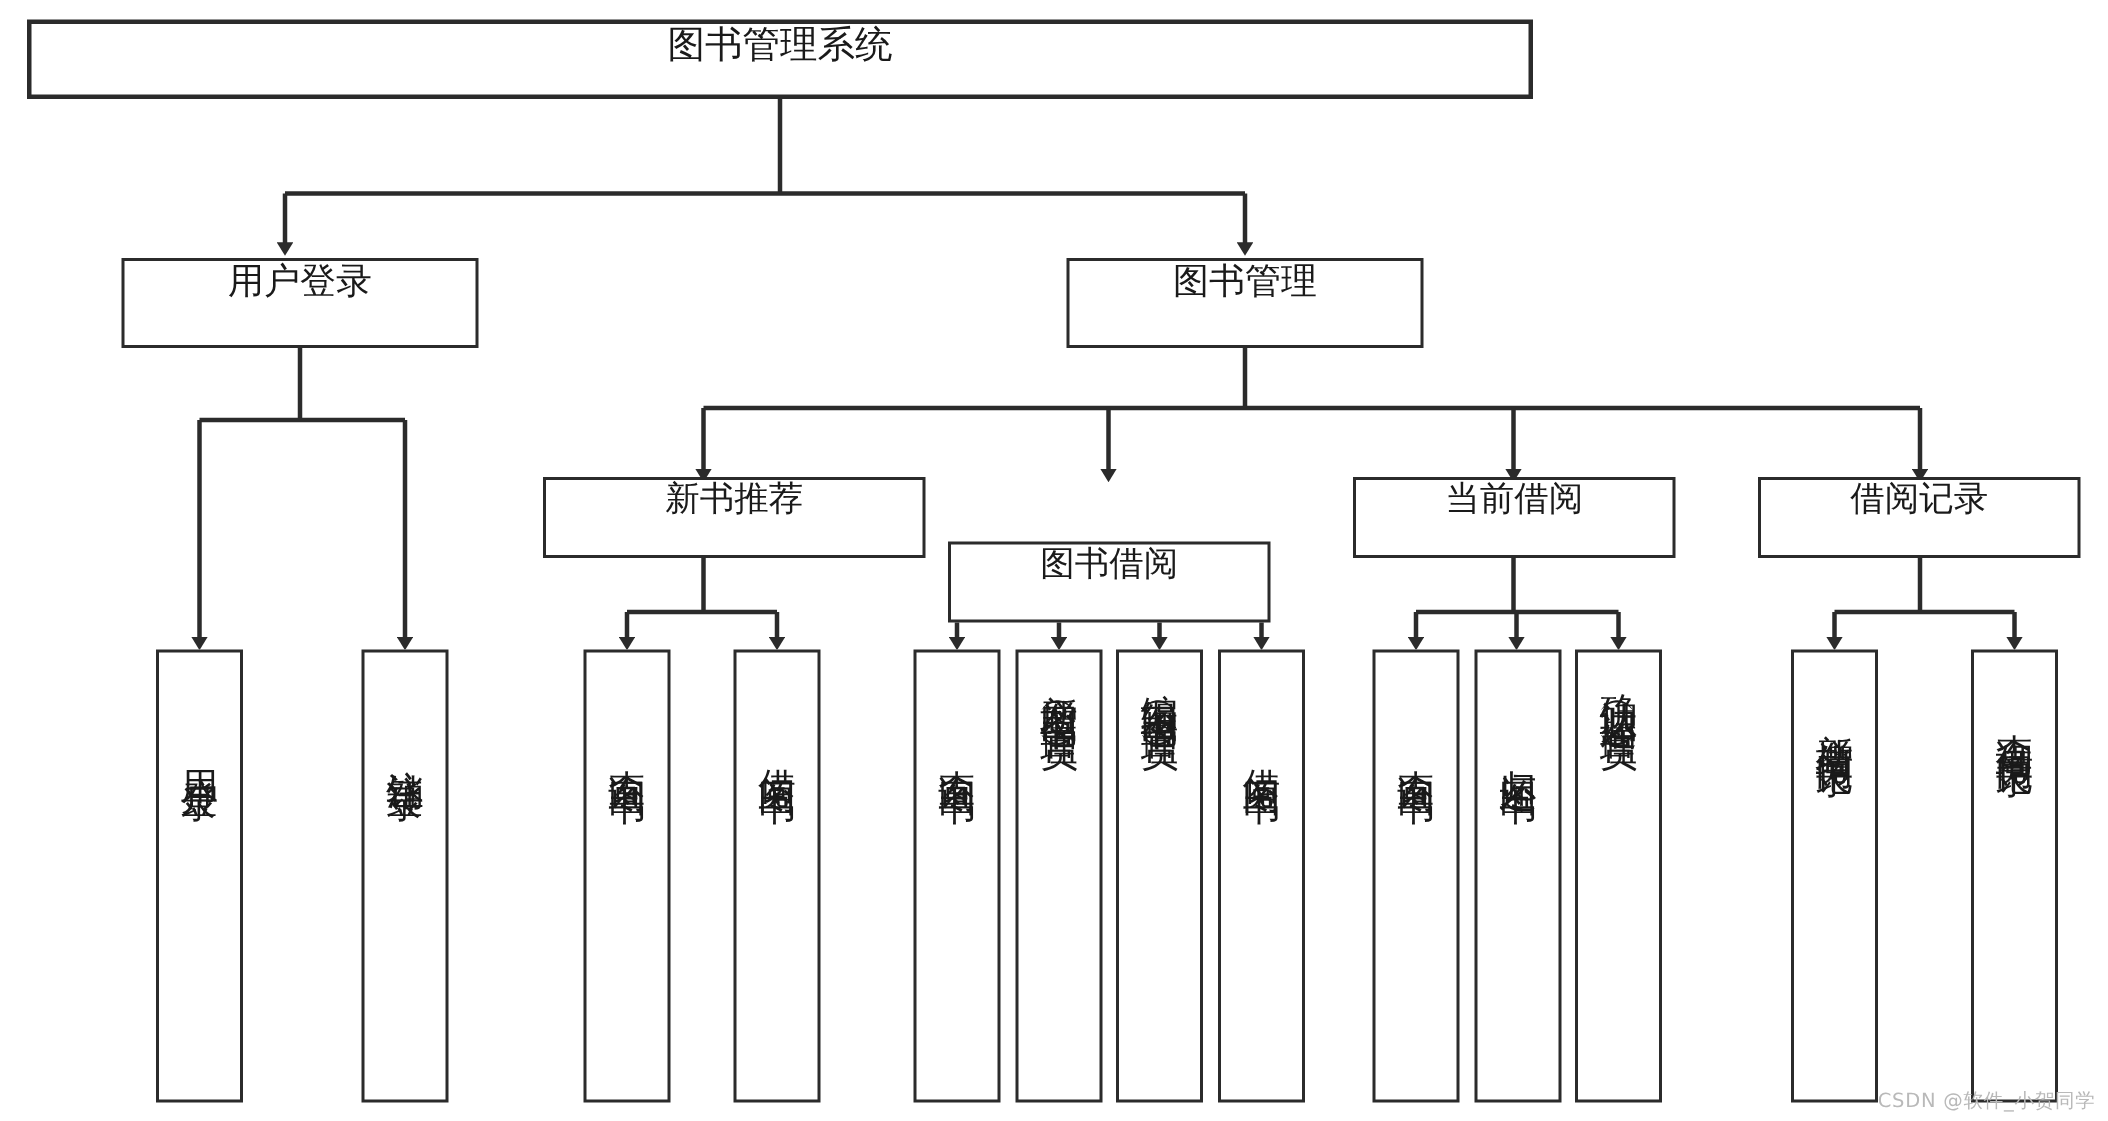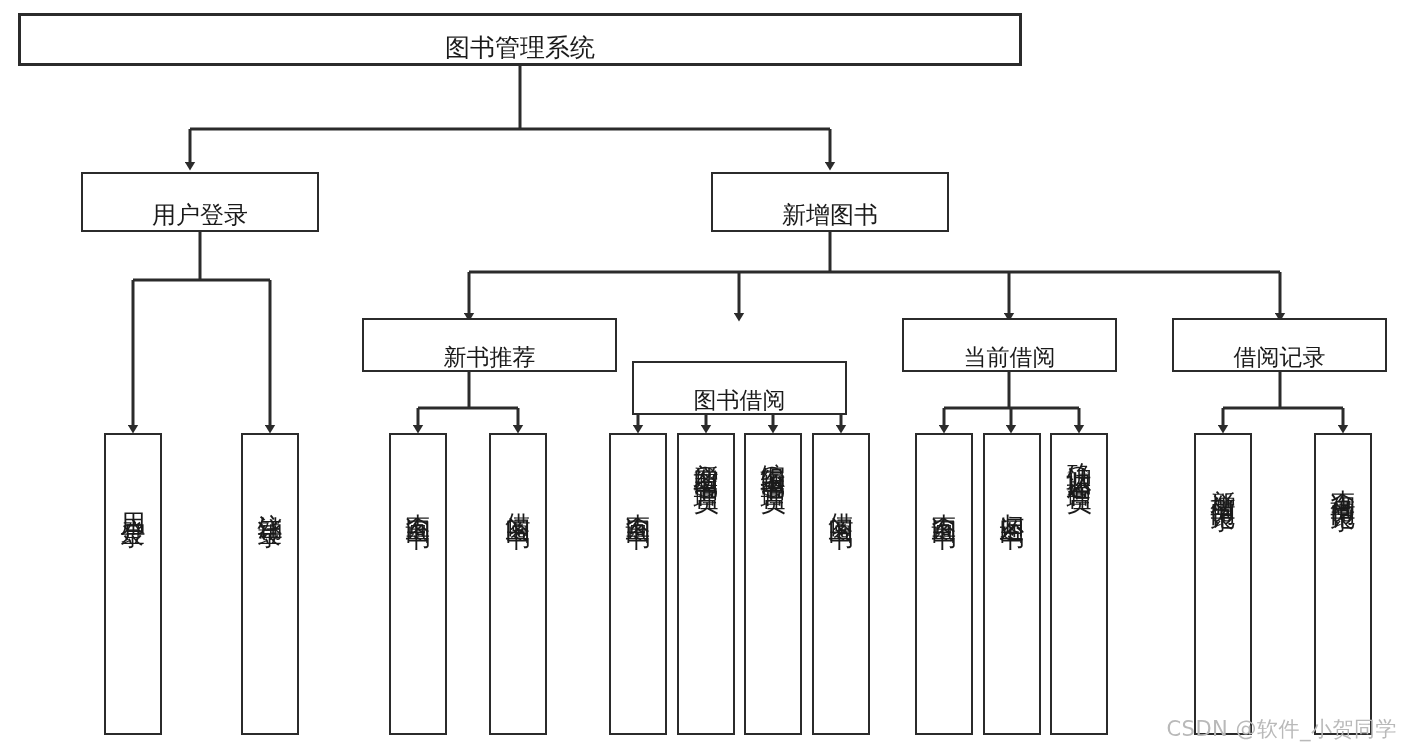--- a/index.html
+++ b/index.html
@@ -24,21 +24,21 @@
     top: 0;
     width: 1405px;
     height: 747px;
   }
   .node {
     position: absolute;
     box-sizing: border-box;
     background: #ffffff;
     border: 2px solid #2b2b2b;
     display: flex;
-    align-items: flex-end;
+    align-items: flex-start;
     justify-content: center;
     color: #1a1a1a;
   }
   .node.root-node {
     border-width: 3px;
   }
   .node-label {
     display: block;
     text-align: center;
     line-height: 1.15;
@@ -70,21 +70,21 @@
   .node.leaf.leaf-mid .node-label {
     margin-top: 28px;
   }
   .node.leaf.leaf-tall .node-label {
     margin-top: 2px;
   }
   .watermark {
     position: absolute;
     right: 8px;
     bottom: 4px;
-    font-size: 21px;
+    font-size: 13px;
     color: #b9b9b9;
     letter-spacing: 0.5px;
     white-space: nowrap;
     user-select: none;
   }
 </style>
 </head>
 <body>
 
 <div id="diagram-root">
@@ -142,33 +142,33 @@
   </svg>
 
   <div class="node root-node level0" style="left:18px; top:13px; width:1004px; height:53px;">
     <span class="node-label">图书管理系统</span>
   </div>
 
   <div class="node level1" style="left:81px; top:172px; width:238px; height:60px;">
     <span class="node-label">用户登录</span>
   </div>
   <div class="node level1" style="left:711px; top:172px; width:238px; height:60px;">
-    <span class="node-label">新增图书</span>
+    <span class="node-label">图书管理</span>
   </div>
 
   <div class="node level2" style="left:362px; top:318px; width:255px; height:54px;">
     <span class="node-label">新书推荐</span>
   </div>
   <div class="node level2" style="left:632px; top:318px; width:215px; height:54px;margin-top:43px;">
     <span class="node-label">图书借阅</span>
   </div>
   <div class="node level2" style="left:902px; top:318px; width:215px; height:54px;">
     <span class="node-label">当前借阅</span>
   </div>
-  <div class="node level2" style="left:1172px; top:318px; width:215px; height:54px;">
+  <div class="node level2" style="left:1172px; top:318px; width:215px; height:54px;font-family:Liberation Serif, serif;">
     <span class="node-label">借阅记录</span>
   </div>
 
   <div class="node leaf leaf-short" style="left:104px; top:433px; width:58px; height:302px;">
     <span class="node-label">用户登录</span>
   </div>
   <div class="node leaf leaf-short" style="left:241px; top:433px; width:58px; height:302px;">
     <span class="node-label">注销登录</span>
   </div>
 

